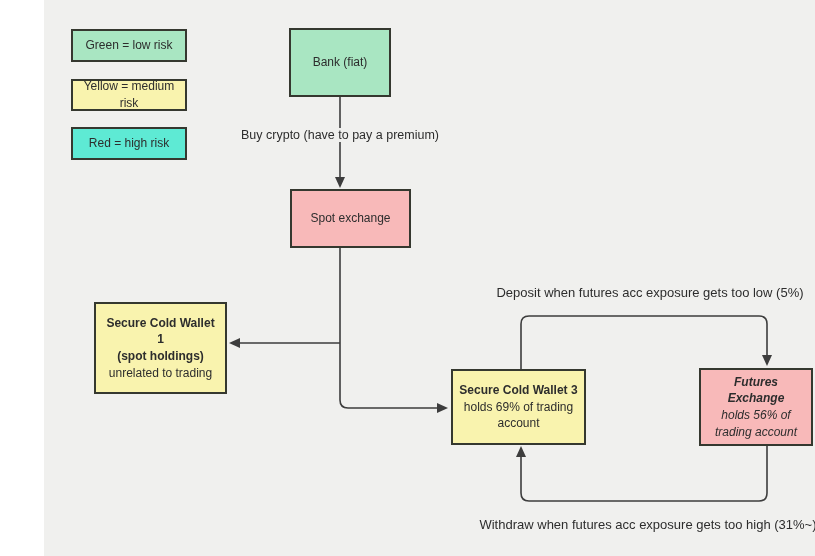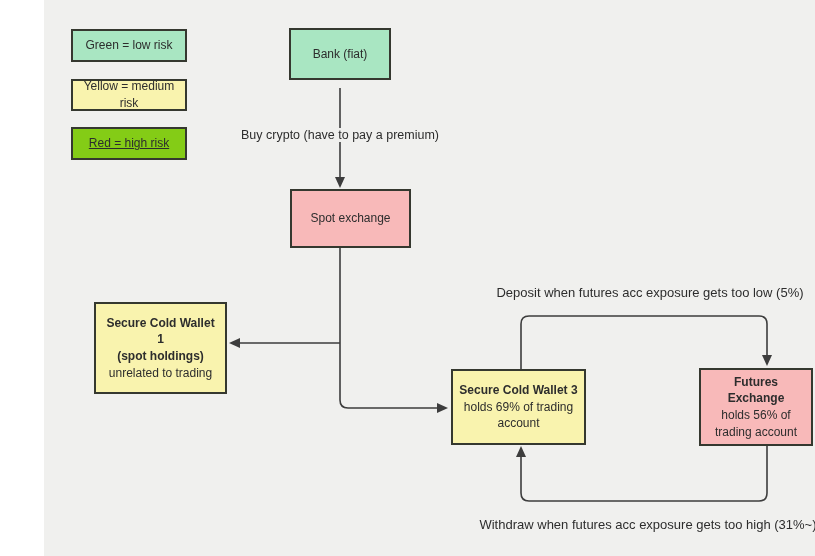--- a/index.html
+++ b/index.html
@@ -35,25 +35,25 @@
   #wires path{fill:none;stroke:var(--line,#3d3d3d);stroke-width:1.6;}
   #wires polygon{fill:var(--line,#3d3d3d);stroke:none;}
 
   
   .legend-box{font-size:12px;}
 
   
   #legend-green  {left:27px;  top:29px;  width:116px; height:33px;}
   #legend-yellow {left:27px;  top:79px;  width:116px; height:32px;justify-content:center;}
   #legend-red    {left:27px;  top:127px; width:116px; height:33px;}
-  #node-bank     {left:245px; top:28px;  width:102px; height:52px;justify-content:center;}
+  #node-bank     {left:245px; top:28px;  width:102px; height:69px;justify-content:center;}
   #node-spot     {left:246px; top:189px; width:121px; height:59px;}
   #node-wallet1  {left:50px;  top:302px; width:133px; height:92px;}
   #node-wallet2  {left:407px; top:369px; width:135px; height:76px;}
-  #node-futures  {left:655px; top:368px; width:114px; height:78px;}
+  #node-futures  {left:655px; top:368px; width:114px; height:78px;font-style:italic;}
 
   #label-buy      {left:296px; top:128px; font-size:12.5px;}
   #label-deposit  {left:606px; top:285px;}
   #label-withdraw {left:604px; top:517px;}
 </style>
 </head>
 <body>
 
 <div id="canvas">
 
@@ -79,21 +79,21 @@
       <polygon points="477,446 472,457 482,457"></polygon>
     </g>
   </svg>
 
   <div class="node legend-box" id="legend-green" style="background-color: rgb(169, 230, 194);">
     <span>Green = low risk</span>
   </div>
   <div class="node legend-box" id="legend-yellow" style="background-color: rgb(249, 243, 174);">
     <span>Yellow = medium risk</span>
   </div>
-  <div class="node legend-box" id="legend-red" style="background-color: #84cc16; text-decoration: underline;">
+  <div class="node legend-box" id="legend-red" style="background-color: #5eead4;">
     <span>Red = high risk</span>
   </div>
 
   <div class="node" id="node-bank" style="background-color: rgb(169, 230, 194);">
     <span>Bank (fiat)</span>
   </div>
 
   <div class="node" id="node-spot" style="background-color: rgb(248, 185, 185);">
     <span>Spot exchange</span>
   </div>

